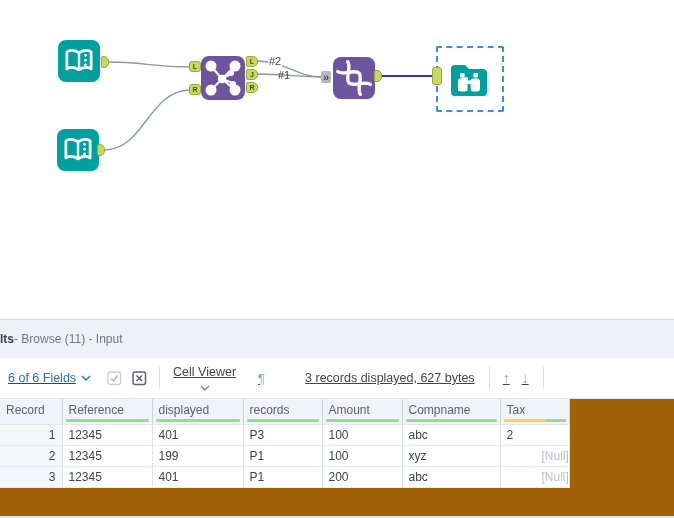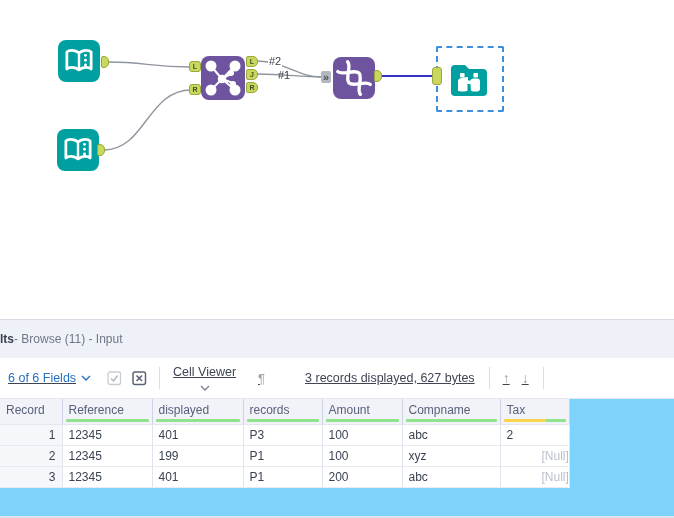--- a/index.html
+++ b/index.html
@@ -29,21 +29,21 @@
   .panel-header .bold{font-weight:bold;color:#3a4150;}
   .toolbar{position:absolute;left:0;top:358px;width:674px;height:41px;background:#fff;
            border-bottom:1px solid #e3e7ee;box-sizing:border-box;display:flex;align-items:center;
            font-size:12.5px;color:#3d4452;text-decoration:underline;}
   .tb-link{color:#2571c4;display:flex;align-items:center;gap:5px;margin-left:8px;cursor:pointer;}
   .tb-dd{display:flex;align-items:center;gap:6px;cursor:pointer;}
   .tb-icon{display:flex;align-items:center;justify-content:center;cursor:pointer;}
   .sep{width:1px;height:22px;background:#d9dee6;}
   .pilcrow{color:#9aa1ad;font-size:13px;}
   .arrow{color:#9aa1ad;font-size:14px;line-height:14px;cursor:pointer;}
-  .panel-body{position:absolute;left:0;top:399px;width:674px;height:119px;background:#7dd3fc;}
+  .panel-body{position:absolute;left:0;top:399px;width:674px;height:119px;background:#a16207;}
   table.grid{border-collapse:collapse;table-layout:fixed;font-size:12px;}
   table.grid th{position:relative;height:25px;background:#f1f3f8;color:#59617a;font-weight:normal;
                 text-align:left;padding:0 0 3px 6px;border-right:1px solid #ccd4e4;
                 border-bottom:1px solid #e2e6ee;box-sizing:border-box;}
   table.grid th .qbar{position:absolute;left:3px;right:3px;bottom:2px;height:3px;border-radius:1px;}
   .qbar.ok{background:#90e28c;}
   .qbar.nulls{background:linear-gradient(to right,#fbd44c 0 68%,#90e28c 68% 100%);}
   table.grid td{height:21px;background:#fff;color:#3b4252;padding:0 0 0 6px;
                 border-right:1px solid #dfe4ee;border-bottom:1px solid #e8ebf2;box-sizing:border-box;
                 white-space:nowrap;overflow:hidden;}

